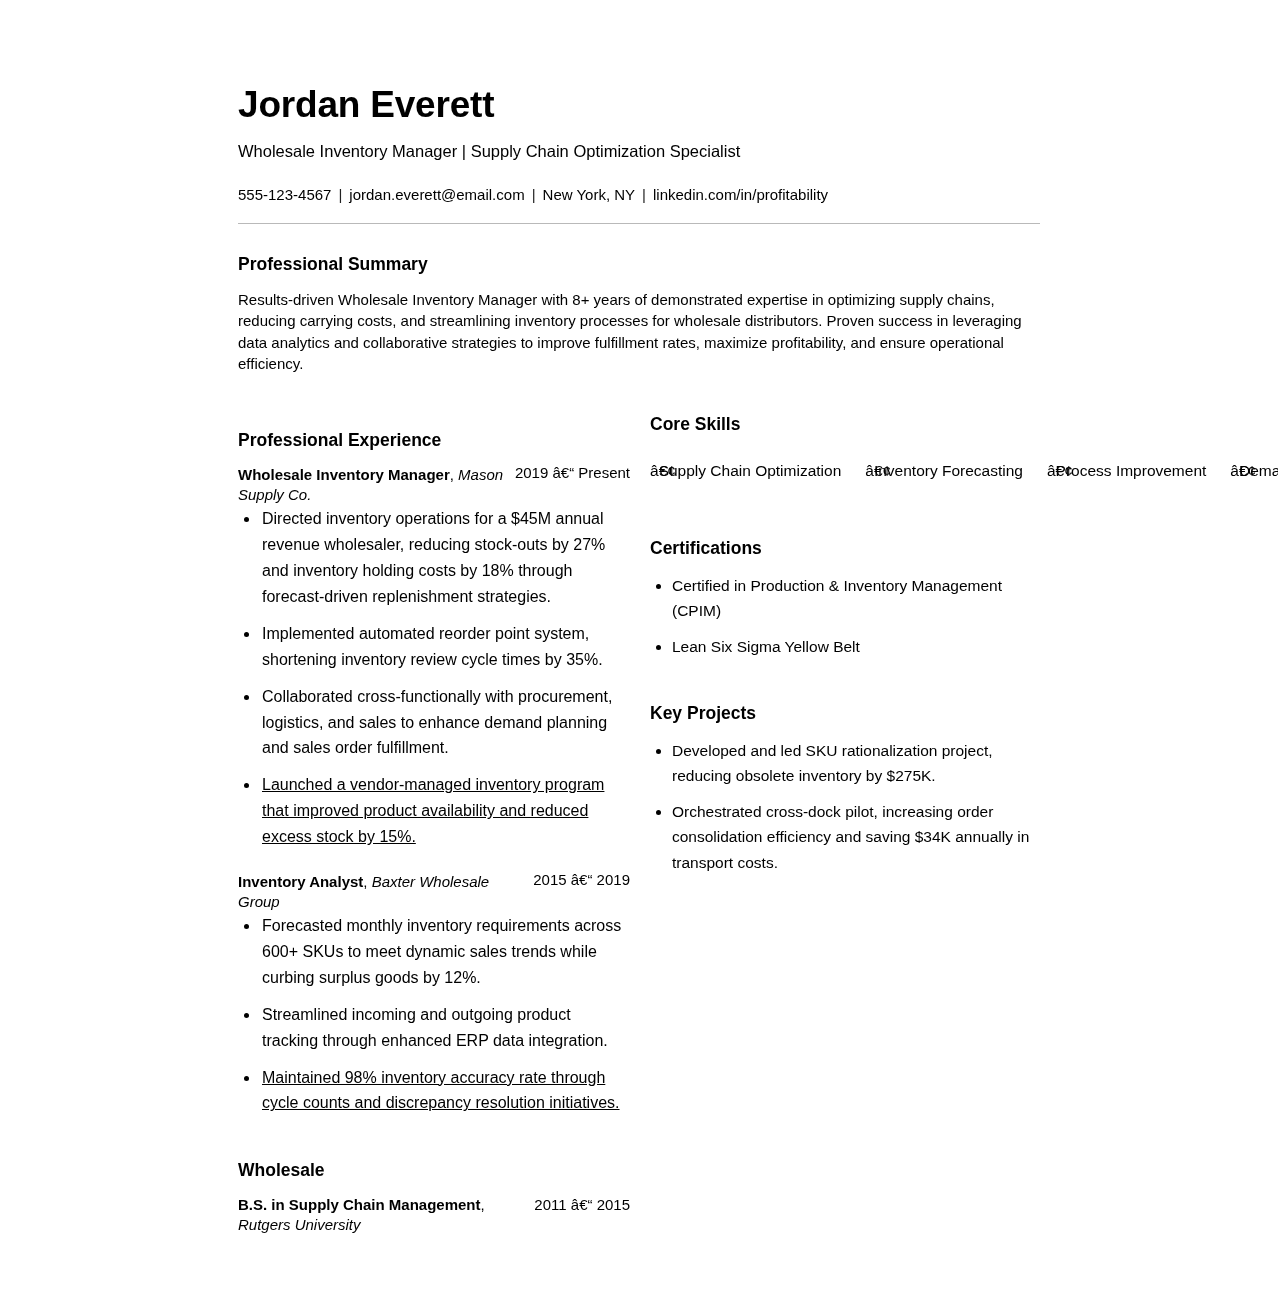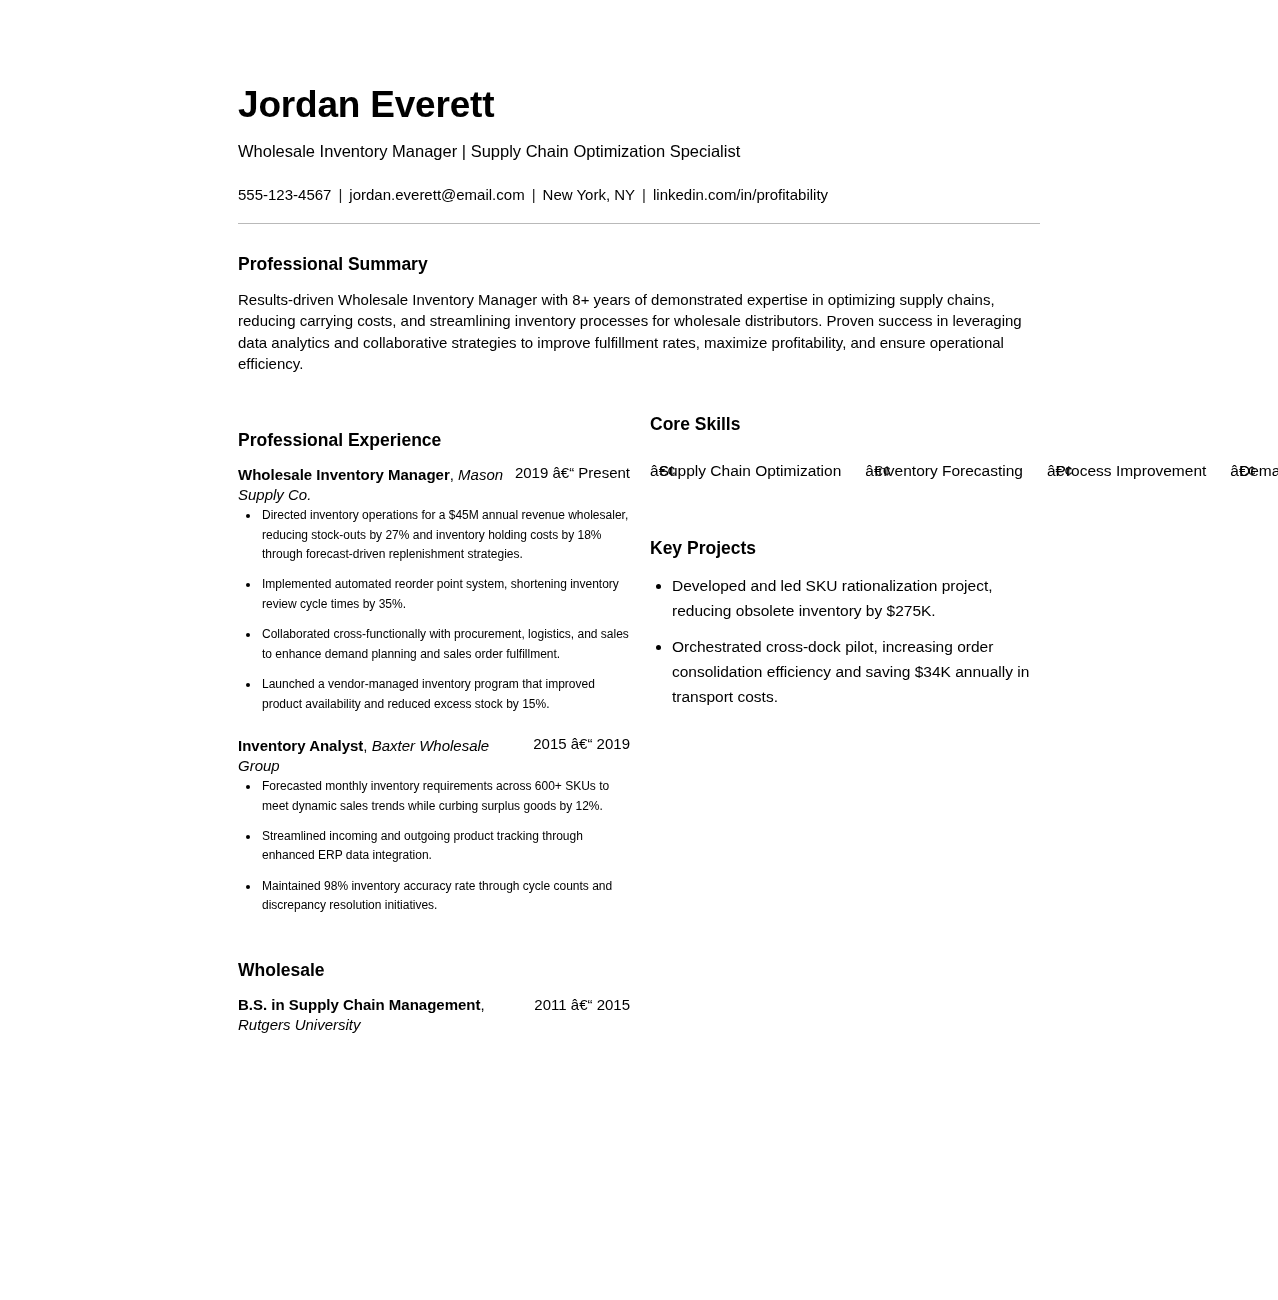--- a/index.html
+++ b/index.html
@@ -106,26 +106,26 @@
     white-space: nowrap;
   }
 
   
   ul.bul {
     margin: 2px 0 0 0;
     padding-left: 22px;
     list-style: disc;
   }
   ul.bul li {
-    font-size: 12px;
+    font-size: 16px;
     line-height: 1.62;
     margin-bottom: 11px;
     padding-left: 2px;
   }
-  ul.bul li:last-child { margin-bottom: 0; }
+  ul.bul li:last-child { margin-bottom: 0; text-decoration: underline; }
 
   
   .edu-block {
     font-size: 15px;
     line-height: 1.34;
     width: 392px;
   }
   .edu-degree { font-weight: bold; }
   .edu-school { font-style: italic; }
   .edu-dates {
@@ -230,20 +230,27 @@
 
     </div>
 
     <div class="col-right">
 
       <div class="sec">
         <h2 class="sec-h">Core Skills</h2>
         <div class="skills"><span class="skill"><span class="moj-bullet">â<span class="zw">€¢</span></span><span>Supply Chain Optimization</span></span><span class="skill"><span class="moj-bullet">â<span class="zw">€¢</span></span><span>Inventory Forecasting</span></span><span class="skill"><span class="moj-bullet">â<span class="zw">€¢</span></span><span>Process Improvement</span></span><span class="skill"><span class="moj-bullet">â<span class="zw">€¢</span></span><span>Demand Planning</span></span></div>
       </div>
 
+      <div class="sec sec-gap-lg">
+        <h2 class="sec-h">Certifications</h2>
+        <ul class="rlist">
+          <li>Certified in Production &amp; Inventory Management (CPIM)</li>
+          <li>Lean Six Sigma Yellow Belt</li>
+        </ul>
+      </div>
 
       <div class="sec sec-gap-lg">
         <h2 class="sec-h">Key Projects</h2>
         <ul class="rlist">
           <li>Developed and led SKU rationalization project, reducing obsolete inventory by $275K.</li>
           <li>Orchestrated cross-dock pilot, increasing order consolidation efficiency and saving $34K annually in transport costs.</li>
         </ul>
       </div>
 
     </div>

